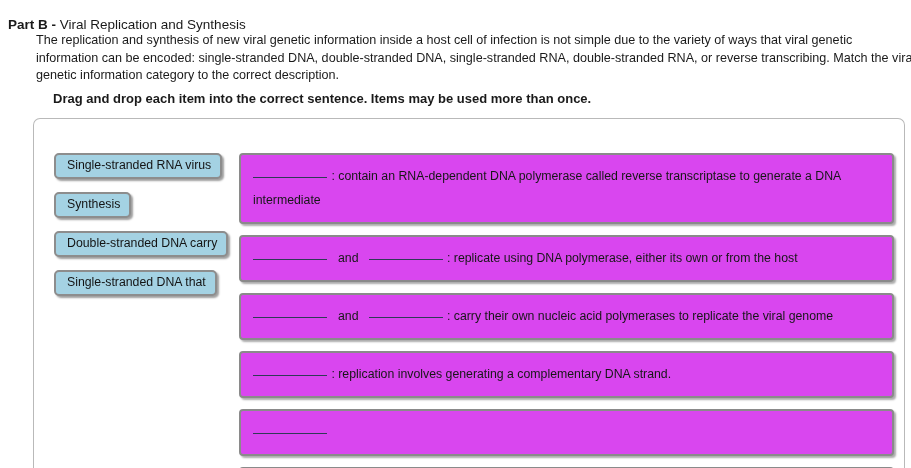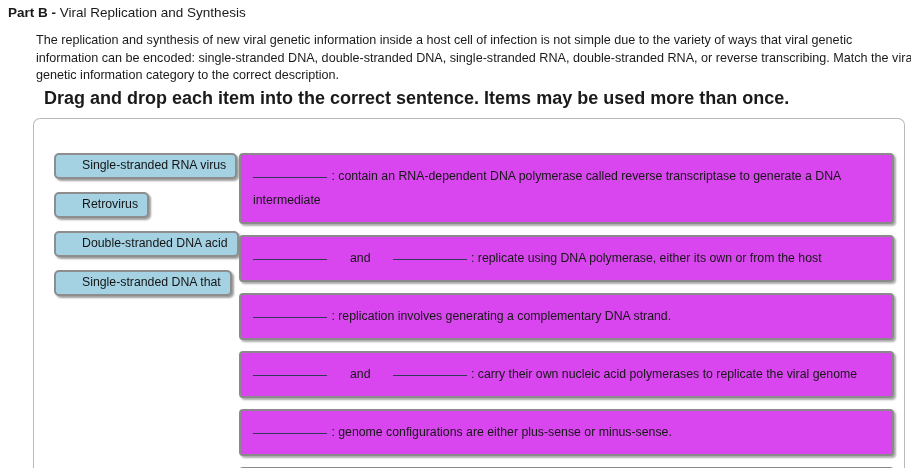--- a/index.html
+++ b/index.html
@@ -13,21 +13,21 @@
     overflow: hidden;
     font-family: "Liberation Sans", sans-serif;
     color: #1a1a1a;
     position: relative;
   }
 
   
   .part-heading {
     position: absolute;
     left: 8px;
-    top: 5px;
+    top: 17px;
     font-size: 13.5px;
     line-height: 16px;
     white-space: nowrap;
   }
   .part-heading .part-label {
     font-weight: bold;
   }
   .part-heading .part-title {
     font-weight: normal;
   }
@@ -38,23 +38,23 @@
     left: 36px;
     top: 32px;
     width: 880px;
     font-size: 12.6px;
     line-height: 17.5px;
     white-space: pre-wrap;
   }
 
   .instruction-line {
     position: absolute;
-    left: 44px;
+    left: 53px;
     top: 90px;
-    font-size: 18px;
+    font-size: 13px;
     line-height: 17px;
     font-weight: bold;
     white-space: nowrap;
   }
 
   
   .activity-container {
     position: absolute;
     left: 33px;
     top: 118px;
@@ -75,21 +75,21 @@
     width: 190px;
     display: flex;
     flex-direction: column;
     align-items: flex-start;
     gap: 13px;
   }
   .drag-item {
     background: #a4d2e3;
     border: 2px solid #8d8d8d;
     border-radius: 5px;
-    padding: 3px 9px 4px 26px;
+    padding: 3px 9px 4px 11px;
     font-size: 12.3px;
     line-height: 15px;
     color: #141414;
     white-space: nowrap;
     box-shadow: 2px 2px 2px rgba(0,0,0,0.38);
     cursor: move;
     box-sizing: border-box;
   }
 
   
@@ -115,21 +115,21 @@
     min-height: 36px;
   }
   .drop-zone .blank {
     display: inline-block;
     width: 74px;
     border-bottom: 1.5px solid #2f3a56;
     vertical-align: 2px;
     margin-right: 1px;
   }
   .drop-zone .conj {
-    margin: 0 22px;
+    margin: 0 10px;
   }
   .drop-zone .sentence-text {
     white-space: normal;
   }
 </style>
 </head>
 <body>
 
 <div class="part-heading">
   <span class="part-label">Part B -</span>
@@ -137,27 +137,27 @@
 </div>
 
 <div class="intro-paragraph">The replication and synthesis of new viral genetic information inside a host cell of infection is not simple due to the variety of ways that viral genetic information can be encoded: single-stranded DNA, double-stranded DNA, single-stranded RNA, double-stranded RNA, or reverse transcribing. Match the viral genetic information category to the correct description.</div>
 
 <div class="instruction-line">Drag and drop each item into the correct sentence. Items may be used more than once.</div>
 
 <div class="activity-container">
 
   <div class="item-bank">
       <div class="drag-item">Single-stranded RNA virus</div>
-      <div class="drag-item">Retrovirus</div>
-      <div class="drag-item">Double-stranded DNA acid</div>
+      <div class="drag-item">Synthesis</div>
+      <div class="drag-item">Double-stranded DNA carry</div>
       <div class="drag-item">Single-stranded DNA that</div>
     </div>
 
   <div class="dropzone-column">
       <div class="drop-zone"><span class="blank"></span><span class="sentence-text"> : contain an RNA-dependent DNA polymerase called reverse transcriptase to generate a DNA intermediate</span></div>
       <div class="drop-zone"><span class="blank"></span><span class="conj">and</span><span class="blank"></span><span class="sentence-text"> : replicate using DNA polymerase, either its own or from the host</span></div>
+      <div class="drop-zone"><span class="blank"></span><span class="conj">and</span><span class="blank"></span><span class="sentence-text"> : carry their own nucleic acid polymerases to replicate the viral genome</span></div>
       <div class="drop-zone"><span class="blank"></span><span class="sentence-text"> : replication involves generating a complementary DNA strand.</span></div>
-      <div class="drop-zone"><span class="blank"></span><span class="conj">and</span><span class="blank"></span><span class="sentence-text"> : carry their own nucleic acid polymerases to replicate the viral genome</span></div>
-      <div class="drop-zone"><span class="blank"></span><span class="sentence-text"> : genome configurations are either plus-sense or minus-sense.</span></div>
+      <div class="drop-zone"><span class="blank"></span></div>
       <div class="drop-zone"></div>
     </div>
 
 </div>
 
 </body></html>

